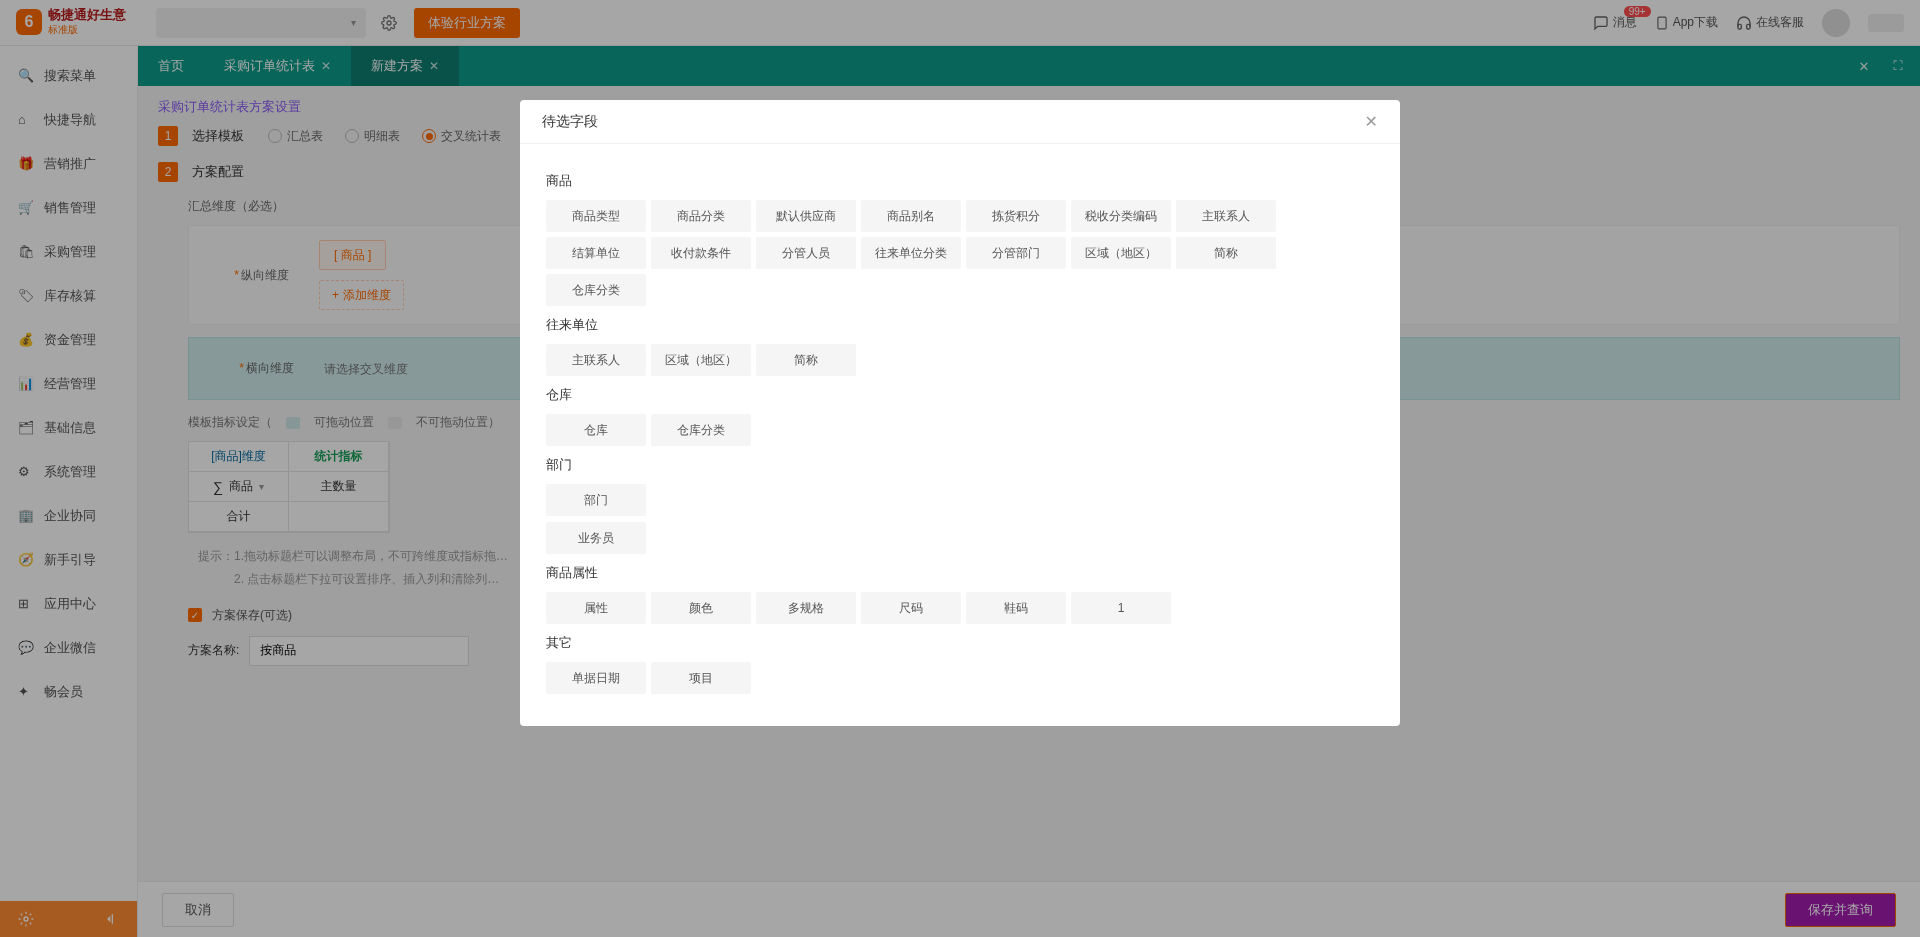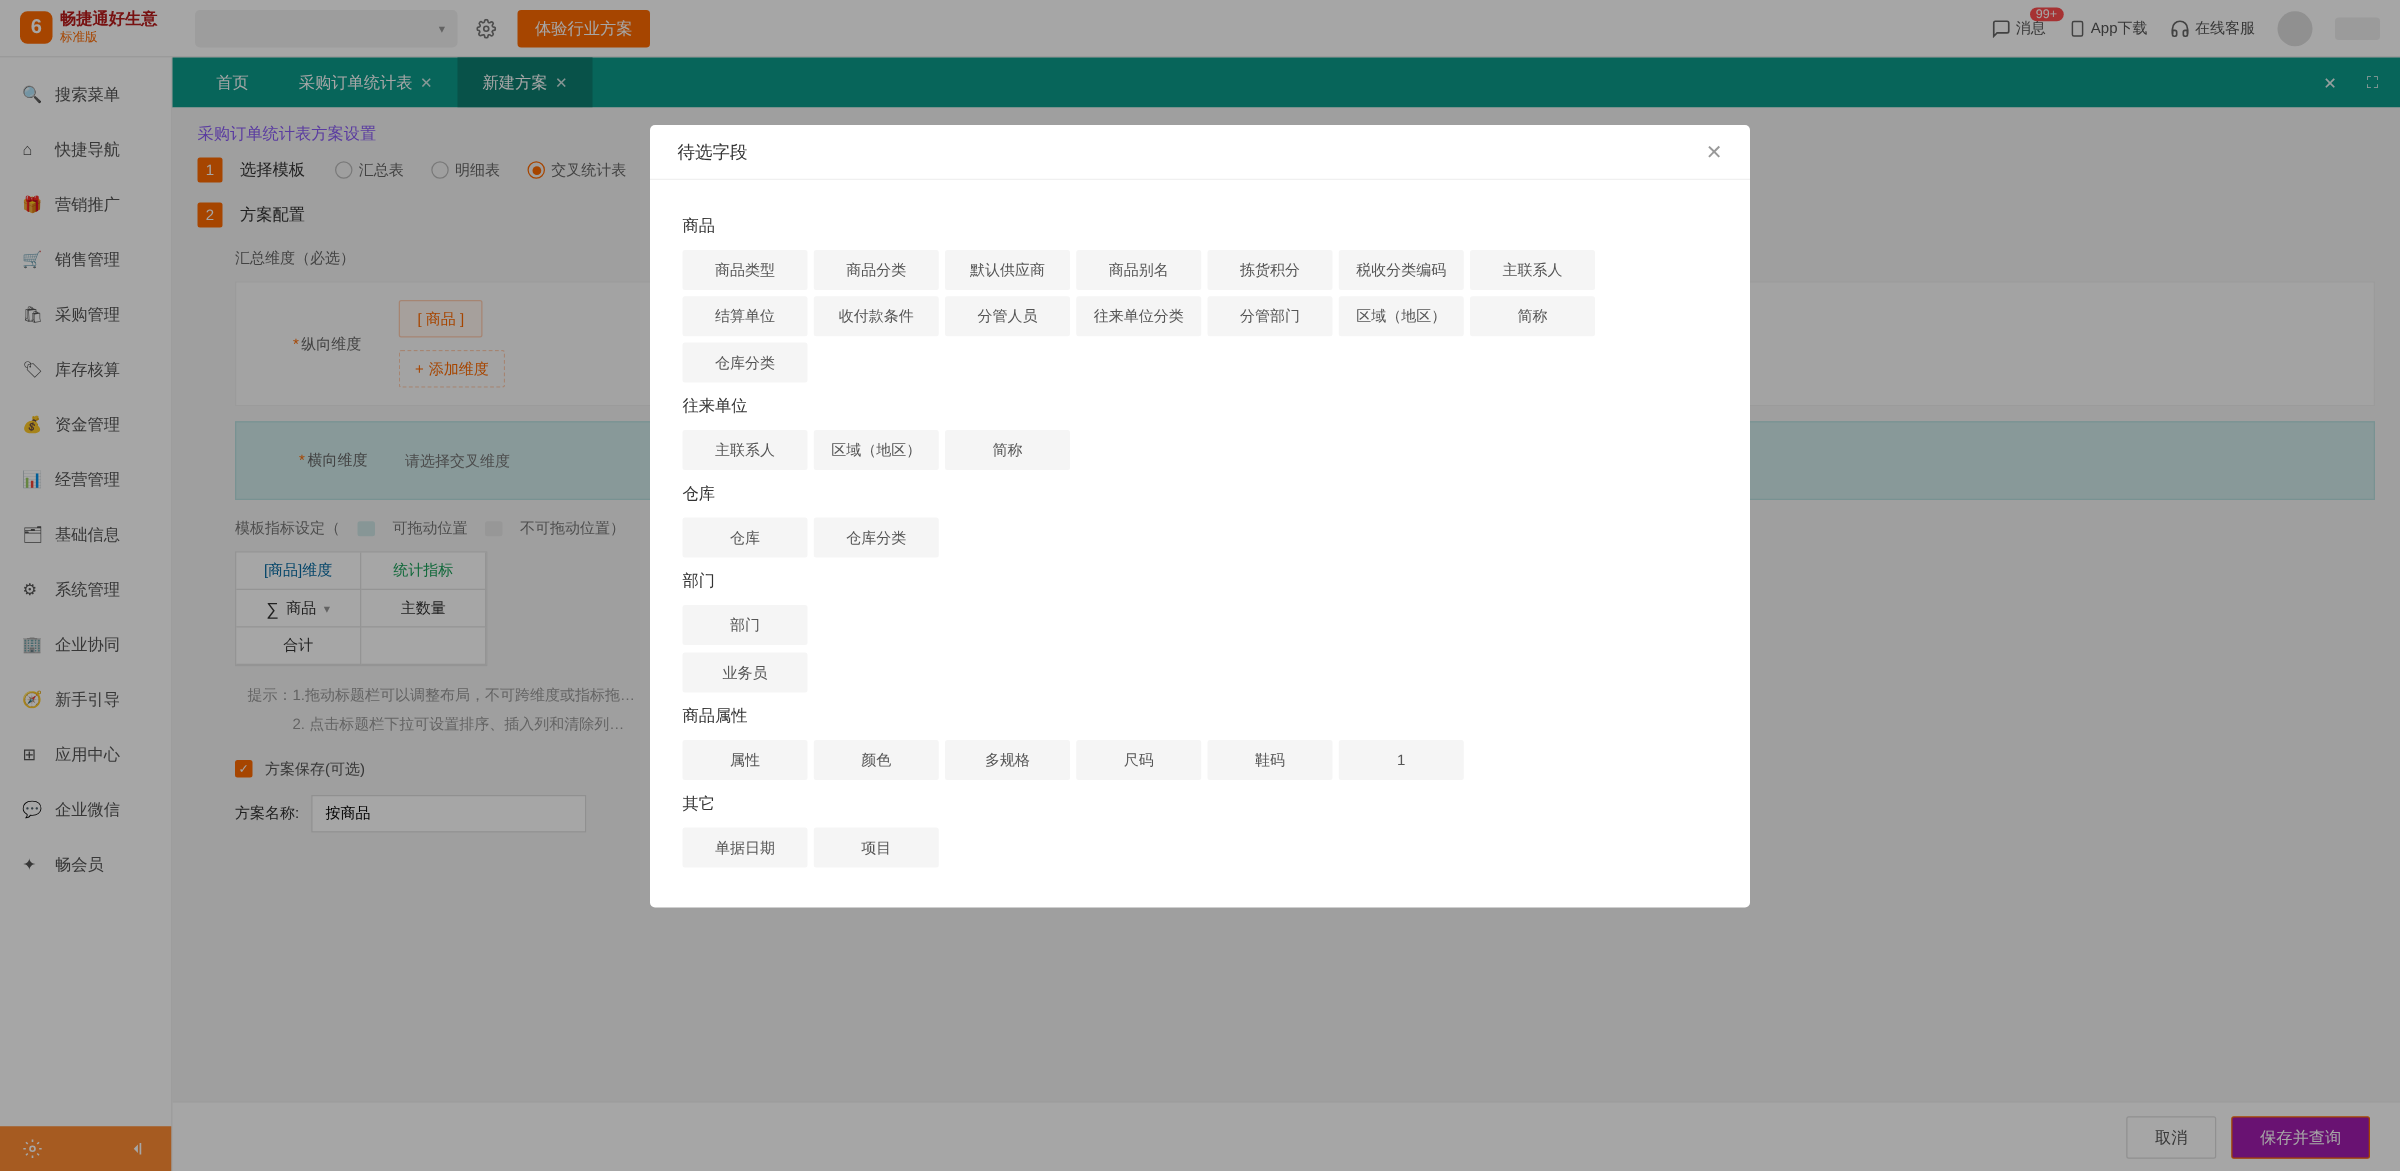--- a/index.html
+++ b/index.html
@@ -19,21 +19,21 @@
 .tr-item .badge { position: absolute; top: -8px; right: -14px; background: #ff4d4f; color: #fff; font-size: 10px; padding: 0 5px; border-radius: 8px; }
 .avatar { width: 28px; height: 28px; background: #ddd; border-radius: 50%; }
 .avatar-name { width: 36px; height: 18px; background: #eee; border-radius: 3px; }
 .body-row { flex: 1; display: flex; min-height: 0; }
 .sidebar { width: 138px; background: #fff; border-right: 1px solid #eee; display: flex; flex-direction: column; }
 .side-list { flex: 1; padding-top: 8px; }
 .side-item { height: 44px; display: flex; align-items: center; gap: 10px; padding: 0 18px; color: #555; cursor: pointer; font-size: 13px; }
 .side-icon { width: 16px; height: 16px; display: inline-block; }
 .side-footer { height: 36px; background: #ff8c33; display: flex; align-items: center; justify-content: space-between; padding: 0 18px; color: #fff; }
 .content { flex: 1; display: flex; flex-direction: column; min-width: 0; }
-.tabstrip { height: 40px; background: #0b9b8a; display: flex; align-items: stretch; color: #fff; font-size: 13px; padding-left: 15px; }
+.tabstrip { height: 40px; background: #0b9b8a; display: flex; align-items: stretch; color: #fff; font-size: 13px; }
 .tab { padding: 0 20px; display: flex; align-items: center; gap: 6px; cursor: pointer; }
 .tab.active { background: #0d7e70; }
 .tab .x { font-size: 12px; opacity: .8; }
 .tabstrip-right { margin-left: auto; display: flex; align-items: center; gap: 10px; padding-right: 10px; }
 .ts-icon { width: 24px; height: 24px; display: flex; align-items: center; justify-content: center; cursor: pointer; opacity: .9; }
 .page { flex: 1; padding: 12px 20px 0; overflow: auto; background: #f5f5f5; position: relative; }
 .page-title { font-size: 13px; color: #8b5cf6; margin-bottom: 10px; }
 .step-line { display: flex; align-items: center; gap: 14px; margin-bottom: 16px; }
 .step-num { width: 20px; height: 20px; background: #ff6a00; color: #fff; font-size: 12px; display: flex; align-items: center; justify-content: center; border-radius: 2px; }
 .step-label { font-size: 13px; color: #333; font-weight: 500; }
@@ -55,30 +55,30 @@
 .cross-box { background: #d1ecec; border: 1px solid #b9e0e0; padding: 22px 30px; margin-bottom: 14px; }
 .cross-placeholder { color: #8aa; background: transparent; border: none; font-size: 12px; width: 100%; }
 .legend-row { font-size: 12px; color: #777; display: flex; align-items: center; gap: 14px; margin-bottom: 10px; }
 .sw { width: 14px; height: 12px; display: inline-block; border-radius: 2px; }
 .sw.blue { background: #cfe7e7; }
 .sw.gray { background: #e8e8e8; }
 .grid-tbl { display: inline-block; border: 1px solid #e3e3e3; background: #fff; font-size: 12px; }
 .gt-hdr { display: flex; }
 .gt-cell { border-right: 1px solid #e3e3e3; border-bottom: 1px solid #e3e3e3; padding: 6px 18px; min-width: 100px; text-align: center; }
 .gt-hc1 { color: #0369a1; font-weight: 500; }
-.gt-hc2 { color: #18a058; font-weight: 400; }
+.gt-hc2 { color: #18a058; font-weight: 700; }
 .gt-sel { display: flex; align-items: center; gap: 6px; justify-content: center; }
 .gt-sel .sig { font-size: 14px; }
 .gt-sel .chev { font-size: 10px; color: #999; }
 .tips { font-size: 12px; color: #999; margin: 12px 0 0 10px; line-height: 1.9; }
 .save-row { margin-top: 16px; display: flex; align-items: center; gap: 10px; font-size: 12px; color: #555; }
 .chk { width: 14px; height: 14px; background: #ff6a00; border-radius: 2px; display: inline-flex; align-items: center; justify-content: center; color: #fff; font-size: 10px; }
 .name-row { margin-top: 12px; display: flex; align-items: center; gap: 10px; font-size: 12px; }
 .name-input { width: 220px; height: 30px; border: 1px solid #ddd; padding: 0 10px; font-size: 12px; }
-.footer-bar { position: absolute; left: 0; right: 0; bottom: 0; height: 56px; background: #fff; border-top: 1px solid #eee; display: flex; align-items: center; justify-content: flex-end; gap: 12px; padding: 0 24px; }
+.footer-bar { position: absolute; left: 0; right: 0; bottom: 0; height: 56px; background: #fff; border-top: 1px solid #eee; display: flex; align-items: center; justify-content: space-between; gap: 12px; padding: 0 24px; }
 .btn { height: 34px; padding: 0 22px; border: 1px solid #ddd; background: #fff; border-radius: 2px; font-size: 13px; cursor: pointer; color: #555; }
 .btn.primary { background: #a21caf; border-color: #ff6a00; color: #fff; }
 .overlay { position: absolute; inset: 0; background: rgba(0,0,0,.35); display: flex; align-items: flex-start; justify-content: center; padding-top: 100px; }
 .modal { width: 880px; max-height: 700px; background: #fff; border-radius: 4px; display: flex; flex-direction: column; overflow: hidden; }
 .modal-hdr { height: 44px; display: flex; align-items: center; padding: 0 22px; border-bottom: 1px solid #f0f0f0; font-size: 14px; color: #333; }
 .modal-close { margin-left: auto; cursor: pointer; color: #999; font-size: 16px; }
 .modal-body { padding: 18px 26px 26px; overflow: auto; }
 .fg-title { font-size: 13px; color: #333; margin: 10px 0 10px; }
 .fg-row { display: flex; flex-wrap: wrap; gap: 5px; margin-bottom: 6px; }
 .fchip { min-width: 100px; height: 32px; background: #f5f5f5; border-radius: 2px; display: flex; align-items: center; justify-content: center; font-size: 12px; color: #555; cursor: pointer; padding: 0 14px; }

